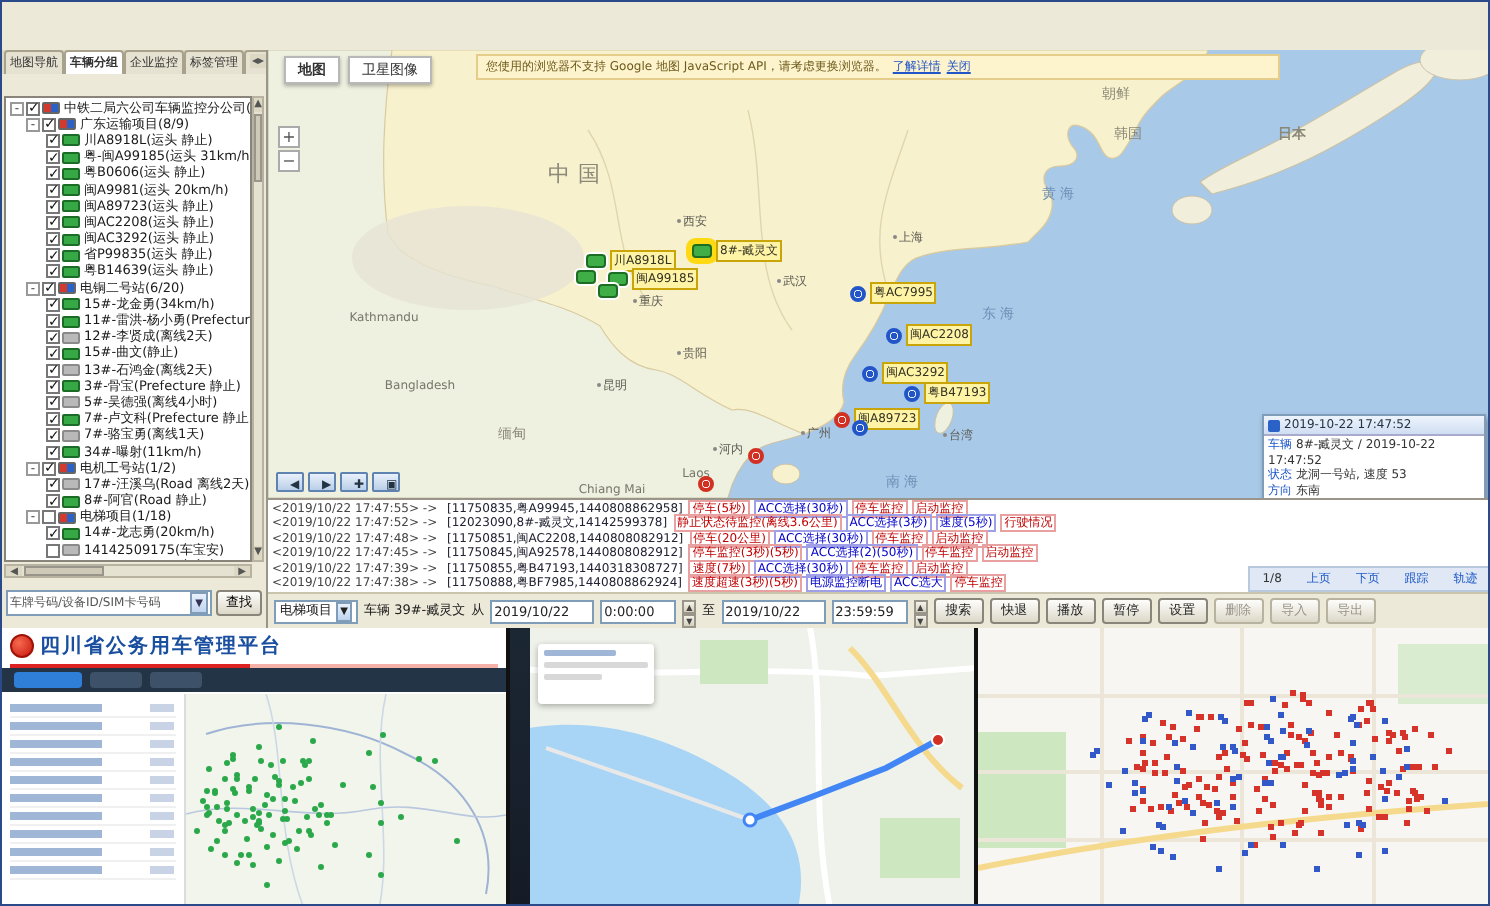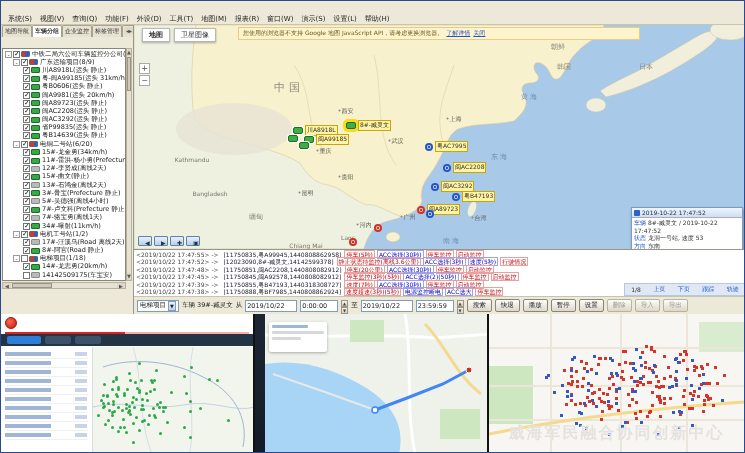--- a/index.html
+++ b/index.html
@@ -140,35 +140,20 @@
   
   .panelC{position:relative;width:255px;height:140px;background:#f7f6f2;overflow:hidden;}
   .watermark{position:absolute;left:0;right:0;bottom:10px;text-align:center;font-size:16px;letter-spacing:2px;color:rgba(228,223,221,.95);font-weight:bold;z-index:8;white-space:nowrap;text-shadow:0 0 1px rgba(255,255,255,.6);}
 </style>
 </head>
 <body>
 
 <div class="screen">
 
 
-  <div class="menubar">
-
-  <span class="menu-item">系统(S)</span>
-      <span class="menu-item">视图(V)</span>
-      <span class="menu-item">查询(Q)</span>
-      <span class="menu-item">功能(F)</span>
-      <span class="menu-item">外设(D)</span>
-      <span class="menu-item">工具(T)</span>
-      <span class="menu-item">地图(M)</span>
-      <span class="menu-item">报表(R)</span>
-      <span class="menu-item">窗口(W)</span>
-      <span class="menu-item">演示(S)</span>
-      <span class="menu-item">设置(L)</span>
-      <span class="menu-item">帮助(H)</span>
-    </div>
 
   <div class="sidebar">
     <div class="sb-tabs">
 
     <span class="sb-tab">地图导航</span>
         <span class="sb-tab active">车辆分组</span>
         <span class="sb-tab">企业监控</span>
         <span class="sb-tab">标签管理</span>
         <span class="sb-tab">电子围栏</span>
       </div>
@@ -380,20 +365,27 @@
       </div>
     <div class="vscroll">
       <span class="vs-ar up">▲</span>
       <span class="vthumb"></span>
       <span class="vs-ar dn">▼</span>
     </div>
     <div class="hscroll">
       <span class="hs-ar l">◀</span>
       <span class="hthumb"></span>
       <span class="hs-ar r">▶</span>
+    </div>
+    <div class="sb-search">
+      <span class="combo">
+        <span>车牌号码/设备ID/SIM卡号码</span>
+        <span class="dd">▼</span>
+      </span>
+      <button class="sb-find">查找</button>
     </div>
   </div>
 
   <div class="main-map">
     <svg class="map-svg" width="612" height="224" viewBox="0 0 612 224">
       <rect x="0" y="0" width="612" height="224" fill="#a9c9e9"></rect>
 
       <path d="M0,0 L470,0 L468,6 C462,14 452,18 446,24 C440,30 436,34 433,42 L428,50 C425,55 420,56 417,50
                C414,44 412,40 406,38 C400,36 398,42 402,48 C407,53 404,58 396,58 C388,58 386,64 390,70
                C394,76 392,84 386,90 L380,96 C360,100 340,98 324,104 C316,108 314,116 310,124
@@ -444,21 +436,21 @@
         <span class="map-label city" style="left: 212px; top: 86px;">西安</span>
         <span class="map-label city" style="left: 262px; top: 116px;">武汉</span>
         <span class="map-label city" style="left: 320px; top: 94px;">上海</span>
         <span class="map-label city" style="left: 190px; top: 126px;">重庆</span>
         <span class="map-label city" style="left: 212px; top: 152px;">贵阳</span>
         <span class="map-label city" style="left: 172px; top: 168px;">昆明</span>
         <span class="map-label city" style="left: 274px; top: 192px;">广州</span>
         <span class="map-label city" style="left: 345px; top: 193px;">台湾</span>
         <span class="map-label country-sm" style="left: 424px; top: 22px;">朝鲜</span>
         <span class="map-label country-sm" style="left: 430px; top: 42px;">韩国</span>
-        <span class="map-label country-sm" style="left: 512px; top: 42px;">日本</span>
+        <span class="map-label country-sm" style="left: 512px; top: 42px; font-weight: bold;">日本</span>
         <span class="map-label country-sm" style="left: 122px; top: 192px;">缅甸</span>
         <span class="map-label city" style="left: 230px; top: 200px;">河内</span>
         <span class="map-label city-en" style="left: 214px; top: 212px;">Laos</span>
         <span class="map-label city-en" style="left: 172px; top: 220px;">Chiang Mai</span>
         <span class="map-label city-en" style="left: 76px; top: 168px;">Bangladesh</span>
         <span class="map-label city-en" style="left: 58px; top: 134px;">Kathmandu</span>
         <span class="map-label sea" style="left: 396px; top: 72px;">黄海</span>
         <span class="map-label sea" style="left: 366px; top: 132px;">东海</span>
         <span class="map-label sea" style="left: 318px; top: 216px;">南海</span>
       </div>
@@ -643,20 +635,21 @@
     <span style="display:contents">
       
     <button class="tb-btn dis">删除</button><button class="tb-btn dis">导入</button><button class="tb-btn dis">导出</button></span>
   </div>
 
   <div class="bottom">
 
     <div class="panelA">
       <div class="pa-head">
         <span class="pa-logo"></span>
+        <span class="pa-title">四川省公务用车管理平台</span>
       </div>
       <div class="pa-redline"></div>
       <div class="pa-nav">
         <span class="chip active"></span>
         <span class="chip"></span>
         <span class="chip"></span>
       </div>
       <div class="pa-body">
         <div class="pa-list">
           <div class="lrow"></div>
@@ -803,21 +796,20 @@
 
     <div class="panelC">
       <svg width="255" height="140" style="position:absolute;left:0;top:0">
         <rect x="0" y="0" width="255" height="140" fill="#f7f6f2"></rect>
         <rect x="0" y="52" width="44" height="58" fill="#cde8c0"></rect>
         <rect x="210" y="8" width="45" height="30" fill="#d9ecd0"></rect>
         <path d="M0,34 H255 M0,72 H255 M0,106 H255" stroke="#ece6d8" stroke-width="2" fill="none"></path>
         <path d="M62,0 V140 M132,0 V140 M198,0 V140" stroke="#ece6d8" stroke-width="2" fill="none"></path>
         <path d="M0,120 C60,108 140,96 255,88" stroke="#f5d98c" stroke-width="3" fill="none"></path>
       </svg>
-      <div class="watermark">威海军民融合协同创新中心</div>
     <span class="dot" style="left: 211.197px; top: 50.5381px; width: 3px; height: 3px; background: rgb(214, 52, 42);"></span>
         <span class="dot" style="left: 80.9838px; top: 60.7349px; width: 3px; height: 3px; background: rgb(214, 52, 42);"></span>
         <span class="dot" style="left: 173.611px; top: 83.4881px; width: 3px; height: 3px; background: rgb(214, 52, 42);"></span>
         <span class="dot" style="left: 212.831px; top: 95.9548px; width: 3px; height: 3px; background: rgb(214, 52, 42);"></span>
         <span class="dot" style="left: 208.758px; top: 60.4791px; width: 3px; height: 3px; background: rgb(214, 52, 42);"></span>
         <span class="dot" style="left: 153.244px; top: 69.269px; width: 3px; height: 3px; background: rgb(214, 52, 42);"></span>
         <span class="dot" style="left: 81.1697px; top: 52.7504px; width: 3px; height: 3px; background: rgb(214, 52, 42);"></span>
         <span class="dot" style="left: 91.8819px; top: 70.7817px; width: 3px; height: 3px; background: rgb(214, 52, 42);"></span>
         <span class="dot" style="left: 158.773px; top: 96.7941px; width: 3px; height: 3px; background: rgb(214, 52, 42);"></span>
         <span class="dot" style="left: 194.252px; top: 75.1269px; width: 3px; height: 3px; background: rgb(214, 52, 42);"></span>

